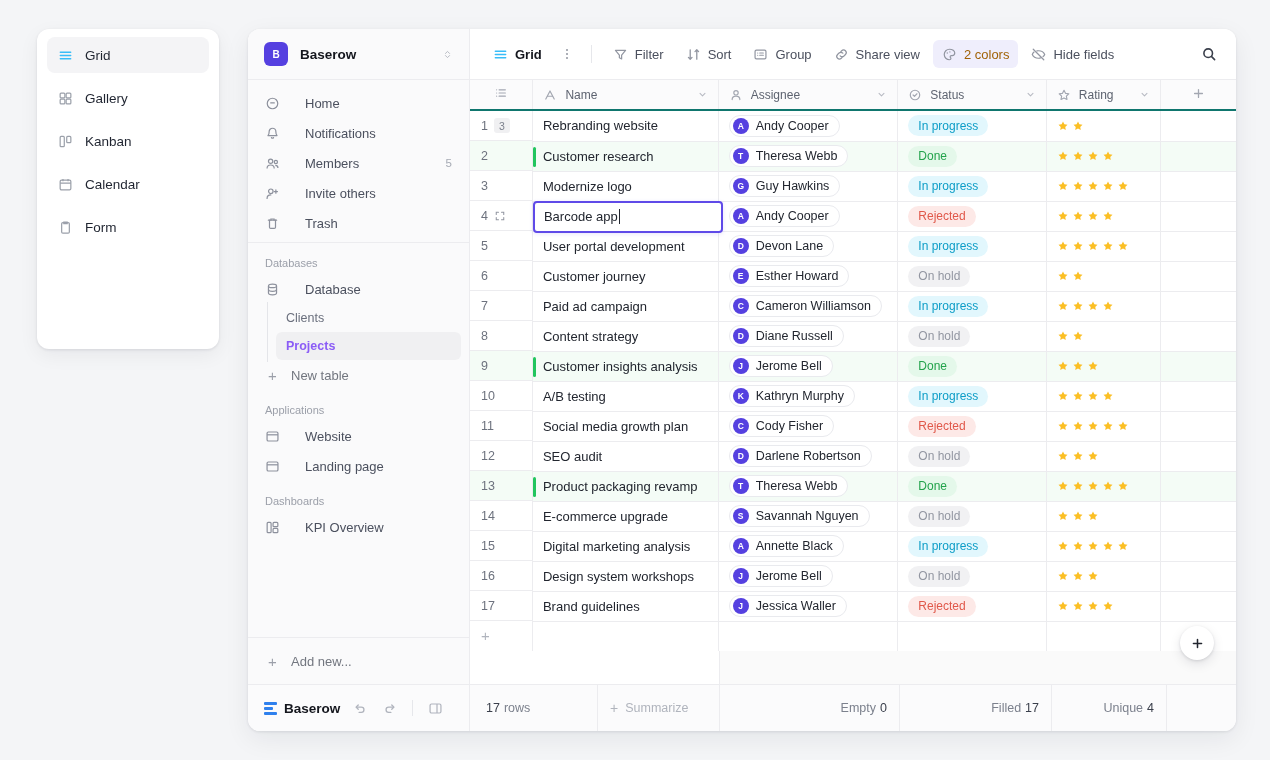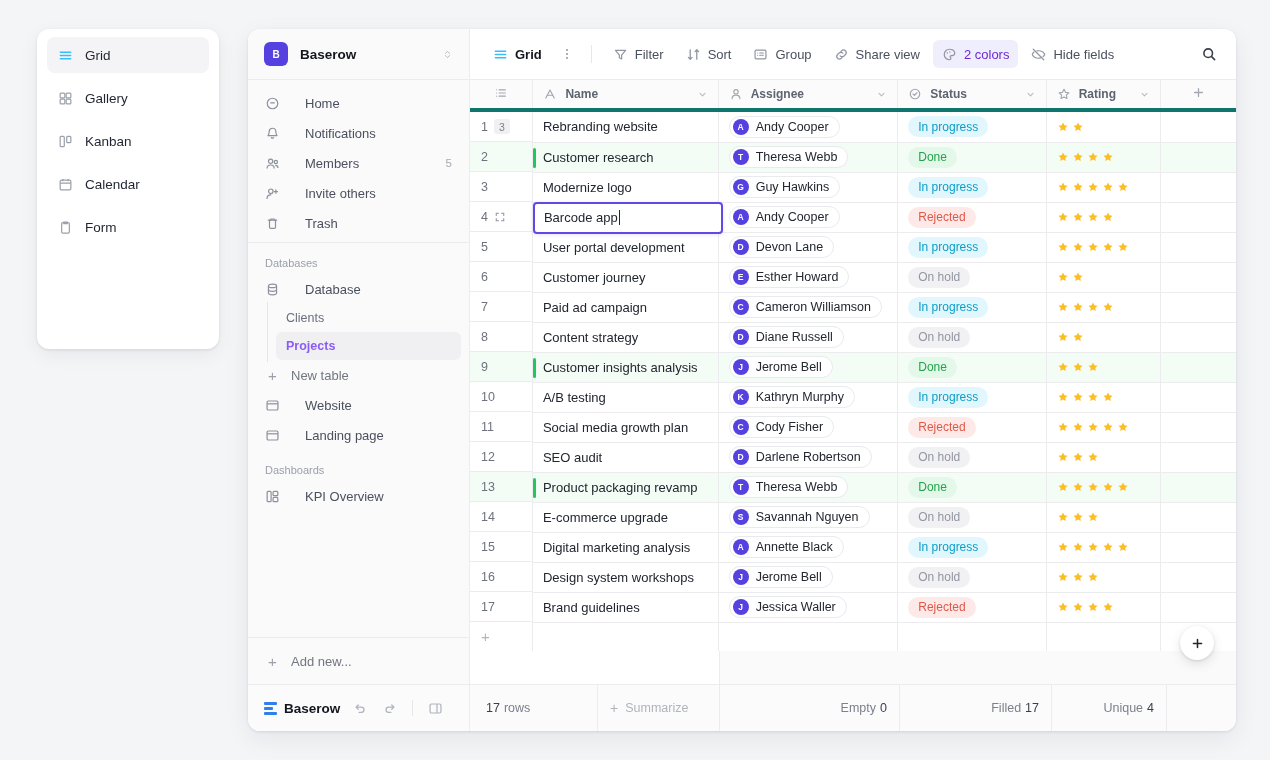--- a/index.html
+++ b/index.html
@@ -95,42 +95,42 @@
     display: flex; align-items: center; gap: 4px;
     padding: 0 12px 0 14px;
     border-bottom: 1px solid #ececef;
   }
   .tb {
     display: flex; align-items: center; gap: 7px;
     height: 28px; padding: 0 9px; border-radius: 6px;
     font-size: 13px; color: #4b505e; cursor: pointer; white-space: nowrap;
   }
   .tb.viewname { color: #14161d; font-weight: 600; }
-  .tb.hl { background: #efeefc; color: #6d28d9; }
+  .tb.hl { background: #efeefc; color: #a16207; }
   .tb .ti { width: 15px; height: 15px; flex: 0 0 15px; color: #9296a1; display: flex; align-items: center; justify-content: center; }
   .tb.viewname .ti { color: #38bdf8; }
   .tb-dots { width: 24px; display: flex; align-items: center; justify-content: center; color: #9296a1; cursor: pointer; height: 28px; }
   .tb-div { width: 1px; height: 18px; background: #e6e7eb; margin: 0 8px; }
   .tb-spacer { flex: 1; }
   .tb-search { width: 30px; height: 28px; display: flex; align-items: center; justify-content: center; color: #3a3f4b; cursor: pointer; }
 
   
   .gridwrap { flex: 1; min-height: 0; position: relative; overflow: hidden; background: #fafafa; }
   table.grid { border-collapse: collapse; table-layout: fixed; background: #fff; }
   .c-num { width: 64px; }
   .c-name { width: 186px; }
   .c-assignee { width: 180px; }
   .c-status { width: 152px; }
   .c-rating { width: 115px; }
   .c-add { width: 80px; }
 
   thead th {
     height: 30px; background: #fbfbfc;
-    border-bottom: 4px solid #0f766e; border-right: 1px solid #ececef;
-    font-size: 12px; font-weight: 700; color: #7c818d;
+    border-bottom: 2px solid #0f766e; border-right: 1px solid #ececef;
+    font-size: 12px; font-weight: 400; color: #7c818d;
     text-align: left; padding: 0 10px;
   }
   thead th.th-num { padding: 0; text-align: center; }
   .thinner { display: flex; align-items: center; gap: 8px; }
   .thinner .fi { width: 14px; height: 14px; flex: 0 0 14px; color: #a3a7b1; display: flex; align-items: center; justify-content: center; }
   .thinner .flbl { flex: 1; color: #5d6370; }
   .thinner .fcar { color: #b6b9c2; display: flex; }
 
   tbody td {
     height: 30px;
@@ -380,20 +380,21 @@
                 <span>Clients</span>
               </div>
               <div class="stable active">
                 <span>Projects</span>
               </div>
               <div class="addrow-s">
                 <span class="plus">+</span>
                 <span>New table</span>
               </div>
             </div>
+            <div class="sect">Applications</div>
             <div class="sgroup">
               <div class="sitem">
                 <span class="si">
                   <svg width="15" height="15" viewBox="0 0 16 16" fill="none" stroke="currentColor" stroke-width="1.3">
                     <rect x="2.2" y="3.2" width="11.6" height="9.6" rx="1.4"></rect>
                     <path d="M2.2 6.2h11.6"></path>
                   </svg>
                 </span>
                 <span class="lbl">Website</span>
               </div>

